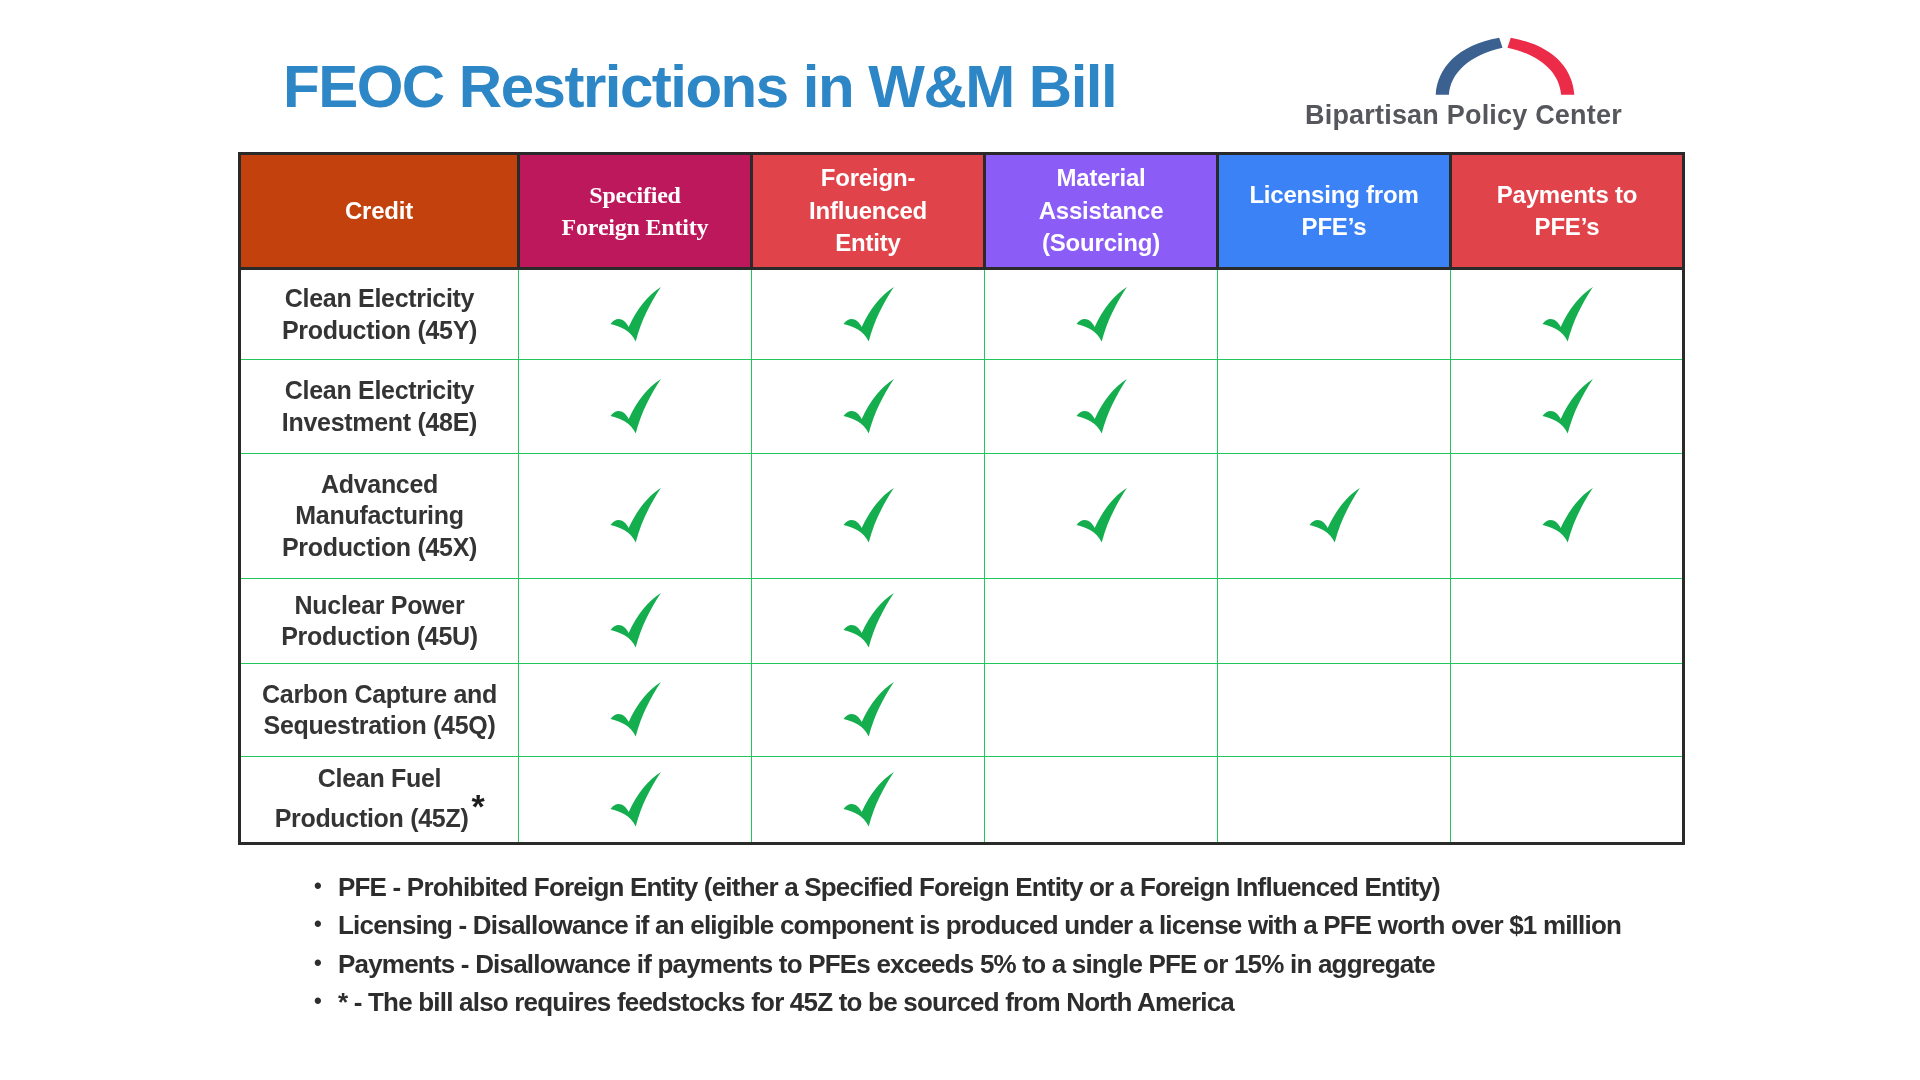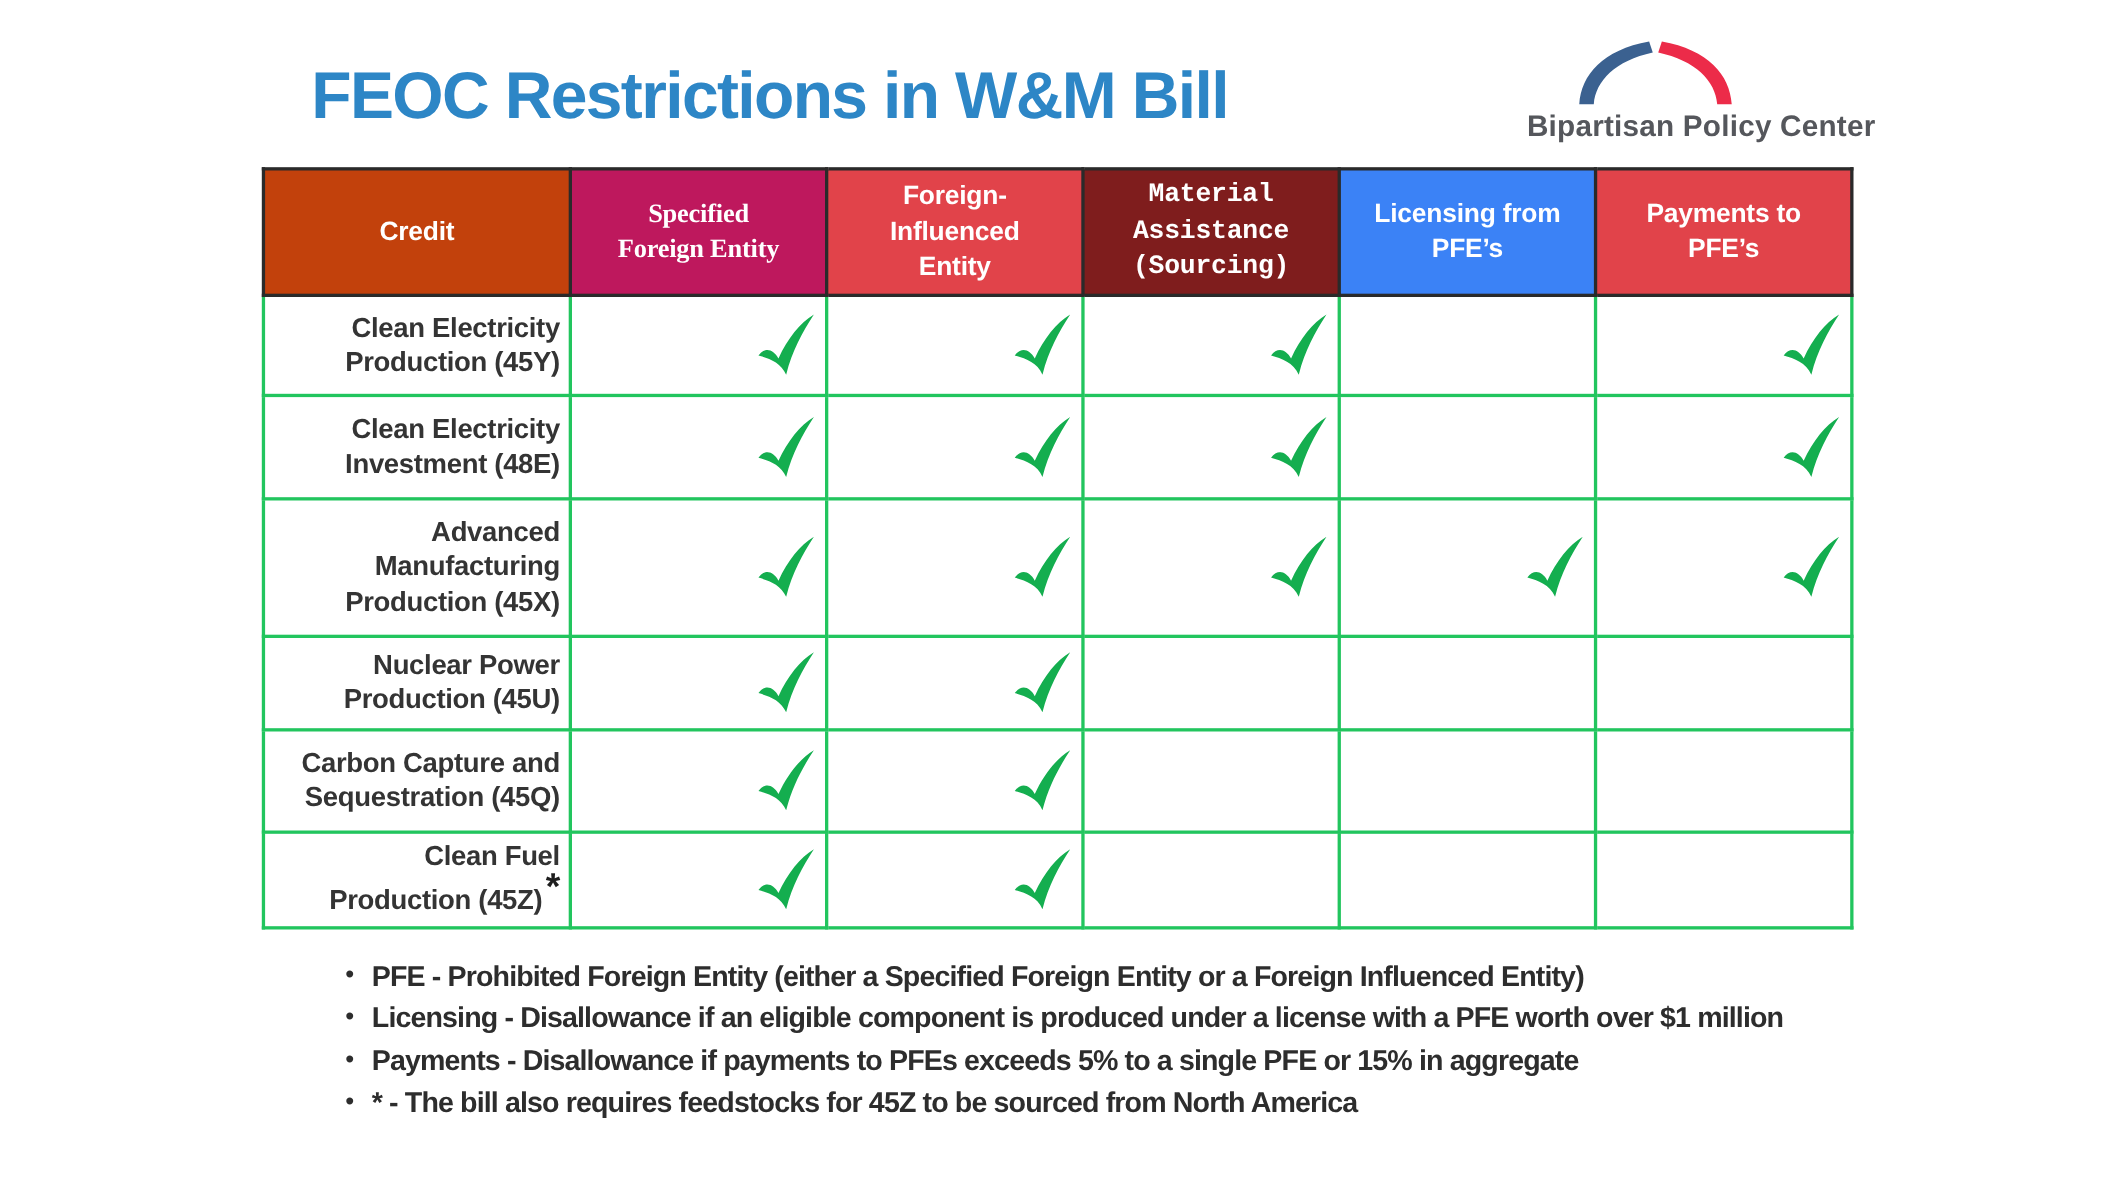--- a/index.html
+++ b/index.html
@@ -25,21 +25,21 @@
     letter-spacing: -1.5px;
     white-space: nowrap;
   }
 
   
   .logo {
     position: absolute;
     left: 1305px;
     top: 32px;
     width: 400px;
-    text-align: right;
+    text-align: left;
   }
   .logo svg { display: block; margin: 0 auto; }
   .logo-text {
     margin-top: 2px;
     font-size: 27px;
     font-weight: bold;
     letter-spacing: 0.2px;
     white-space: nowrap;
   }
 
@@ -62,22 +62,22 @@
     font-size: 24px;
     font-weight: bold;
     letter-spacing: -0.2px;
     text-align: center;
     vertical-align: middle;
     white-space: pre-line;
     line-height: 1.35;
     padding: 4px 6px;
   }
   table.credits td {
-    border: 3px solid #22c55e;
-    text-align: right;
+    border: 1px solid #22c55e;
+    text-align: center;
     vertical-align: middle;
     white-space: pre-line;
     padding: 2px 8px;
   }
   table.credits { border: 3px solid #2a2a2a; }
   table.credits thead tr { height: 115px; }
   table.credits tbody tr:nth-child(1) { height: 91px; }
   table.credits tbody tr:nth-child(2) { height: 94px; }
   table.credits tbody tr:nth-child(3) { height: 125px; }
   table.credits tbody tr:nth-child(4) { height: 85px; }
@@ -157,21 +157,21 @@
       <col class="col-entity">
     </colgroup>
     <thead>
       <tr id="header-row">
           <th style="background: #c2410c; color: rgb(255, 255, 255);">Credit</th>
           <th style="background: #be185d; color: rgb(255, 255, 255); font-family: Liberation Serif, serif;">Specified
 Foreign Entity</th>
           <th style="background: rgb(225, 67, 74); color: rgb(255, 255, 255);">Foreign-
 Influenced
 Entity</th>
-          <th style="background: #7f1d1d; color: rgb(255, 255, 255); font-family: Liberation Mono, monospace;">Material
+          <th style="background: #8b5cf6; color: rgb(255, 255, 255);">Material
 Assistance
 (Sourcing)</th>
           <th style="background: #3b82f6; color: rgb(255, 255, 255);">Licensing from
 PFE’s</th>
           <th style="background: rgb(225, 67, 74); color: #ffffff;">Payments to
 PFE’s</th>
         </tr>
     </thead>
     <tbody id="table-body">
         <tr>

